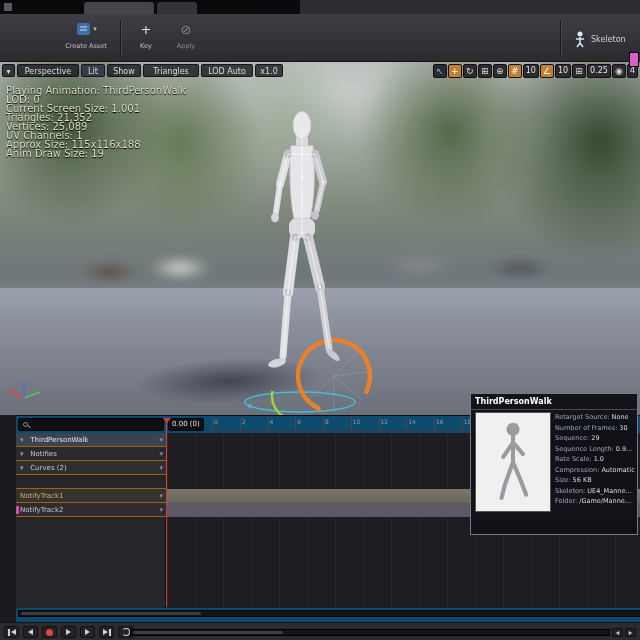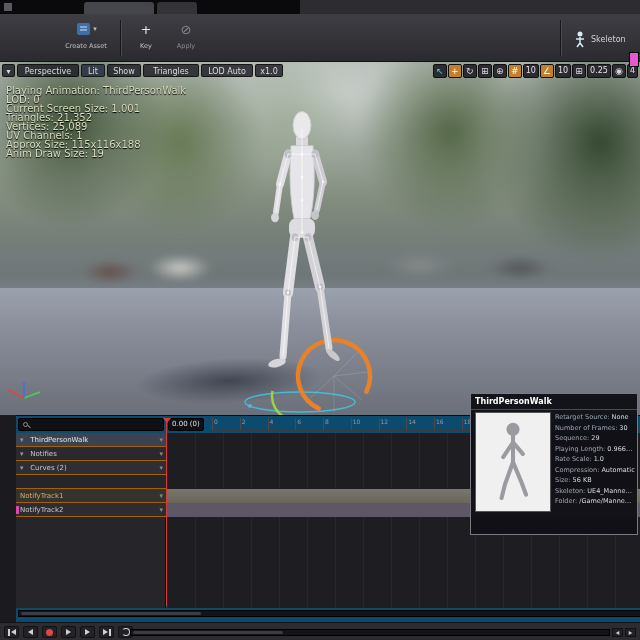--- a/index.html
+++ b/index.html
@@ -377,21 +377,21 @@
         </div>
       <div class="fld">
           <span class="fk">Number of Frames</span>
           <span class="fv">30</span>
         </div>
       <div class="fld">
           <span class="fk">Sequence</span>
           <span class="fv">29</span>
         </div>
       <div class="fld">
-          <span class="fk">Playing Length</span>
+          <span class="fk">Sequence Length</span>
           <span class="fv">0.966667</span>
         </div>
       <div class="fld">
           <span class="fk">Rate Scale</span>
           <span class="fv">1.0</span>
         </div>
       <div class="fld">
           <span class="fk">Compression</span>
           <span class="fv">Automatic</span>
         </div>

